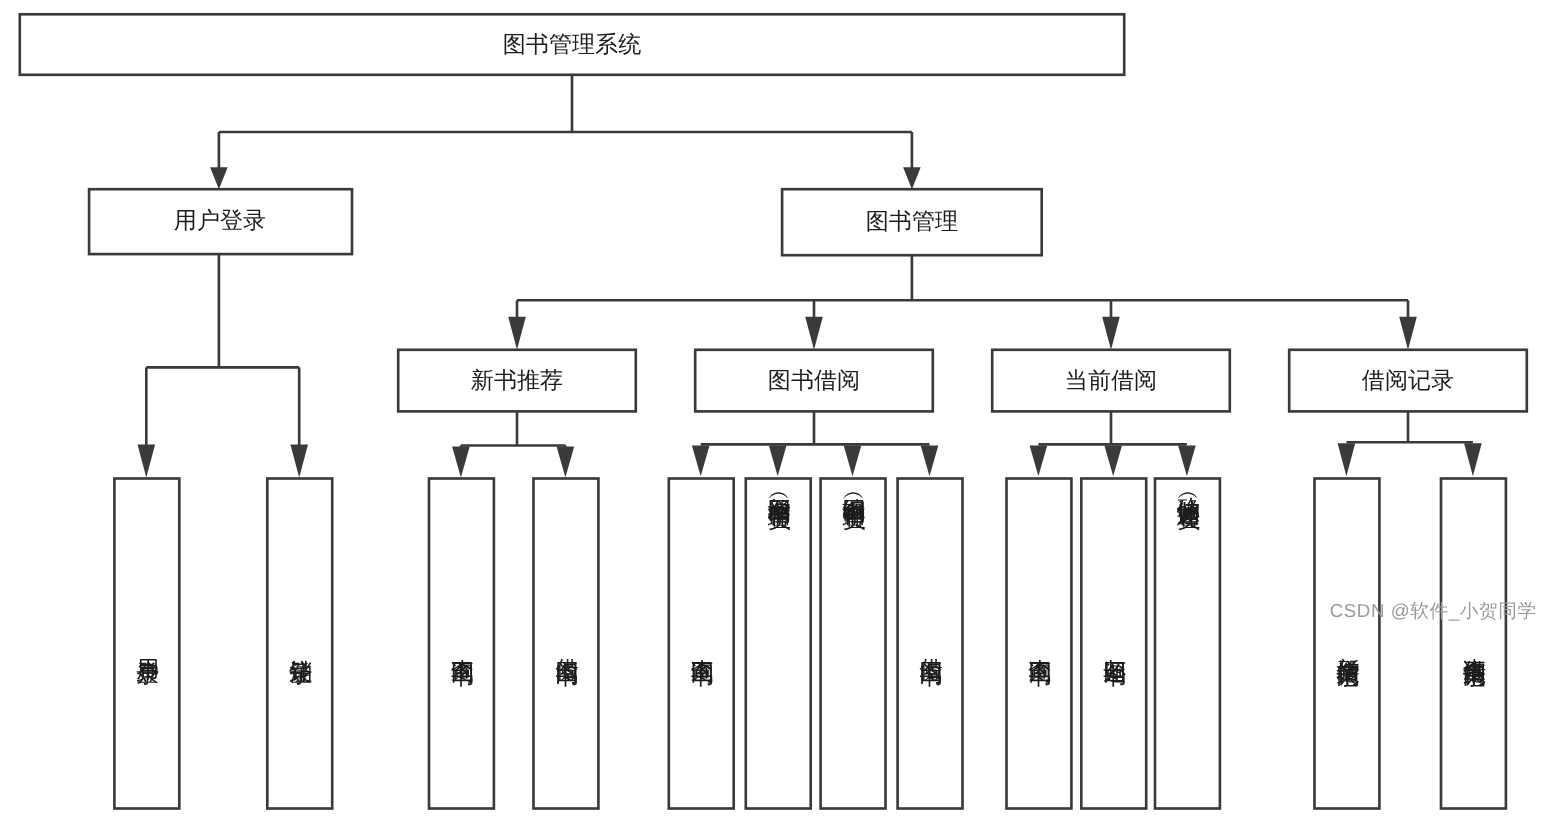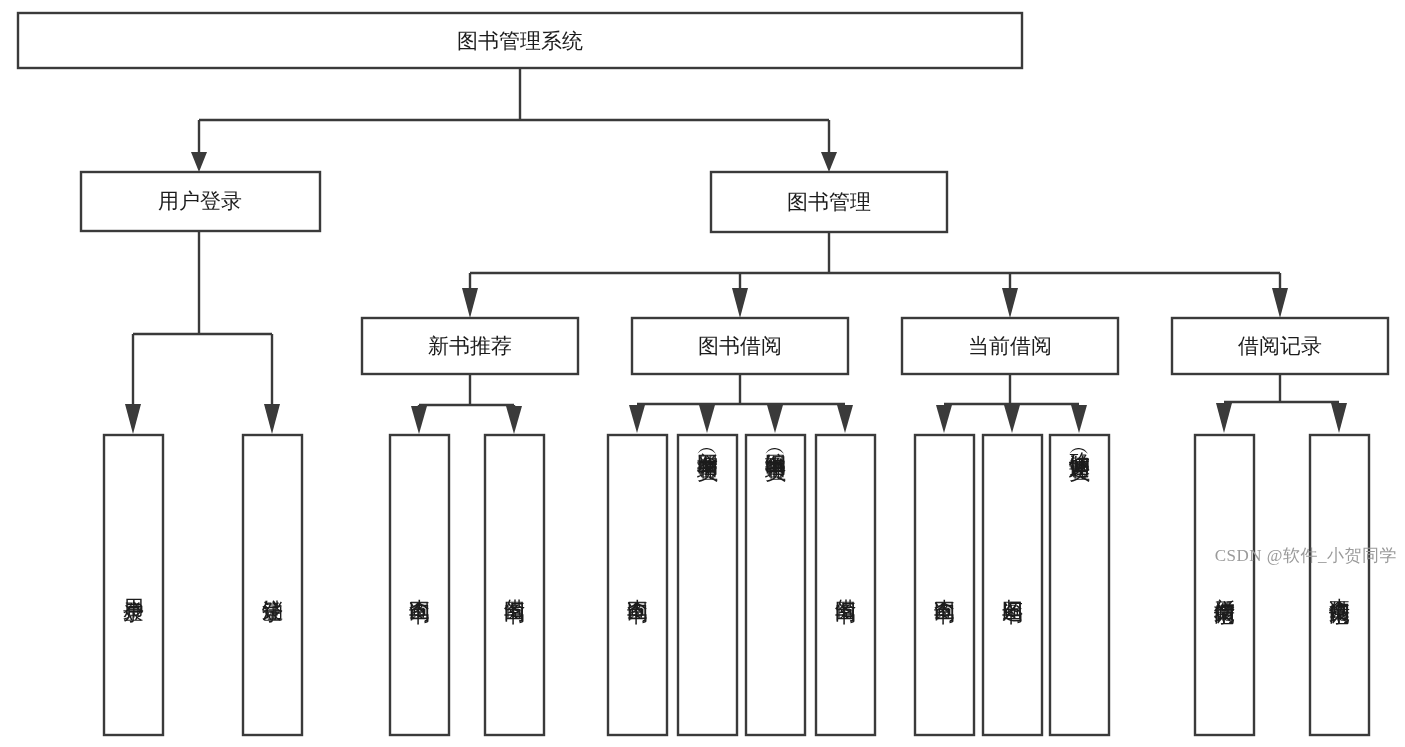--- a/index.html
+++ b/index.html
@@ -64,21 +64,21 @@
     font-size: 21px;
     line-height: 1.04;
     letter-spacing: 1.5px;
     color: #1c1c1c;
     white-space: nowrap;
   }
   .watermark {
     position: absolute;
     right: 8px;
     bottom: 4px;
-    font-family: Liberation Serif, serif;
+    font-family: Liberation Sans, sans-serif;
     font-size: 17px;
     color: #9a9a9a;
     letter-spacing: 0.5px;
     white-space: nowrap;
   }
 </style>
 </head>
 <body>
 
 <div id="diagram-root">

